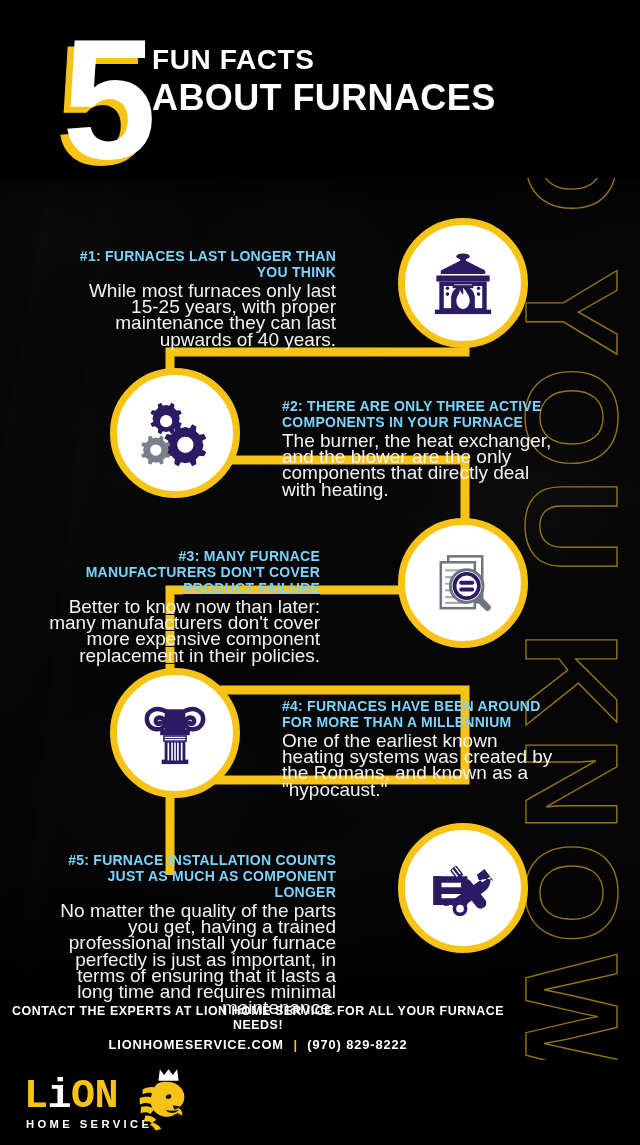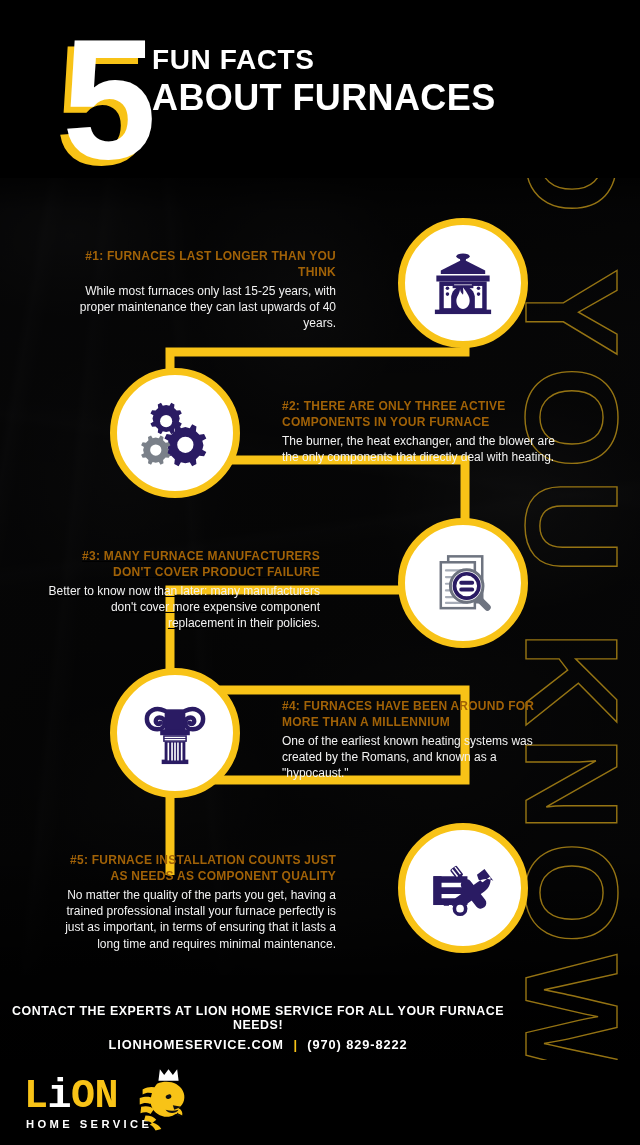--- a/index.html
+++ b/index.html
@@ -96,25 +96,25 @@
   .circle{
     position:absolute;width:130px;height:130px;border-radius:50%;
     background:#ffffff;border:7px solid #f8c317;
     box-sizing:border-box;
     display:flex;align-items:center;justify-content:center;
   }
   .circle svg{width:74px;height:74px;display:block;}
 
   .factbox{position:absolute;width:276px;}
   .fact-head{
-    color:#a16207;font-size:12px;font-weight:700;line-height:16px;
+    color:#7dd3fc;font-size:14px;font-weight:700;line-height:16px;
     letter-spacing:.25px;margin:0 0 3px 0;
   }
   .fact-body{
-    color:#f2f2f2;font-size:12px;line-height:16.2px;margin:0;
+    color:#f2f2f2;font-size:19px;line-height:16.2px;margin:0;
     font-weight:400;
   }
   .align-right{text-align:right;}
   .align-left{text-align:left;}
 
   
   .footer-cta{position:absolute;left:0;top:1004px;width:516px;text-align:center;}
   .cta-line1{
     color:#fff;font-size:12.4px;font-weight:700;letter-spacing:.55px;margin:0 0 5px 0;
   }
@@ -294,21 +294,21 @@
         <rect x="60" y="28" width="5" height="9"></rect>
         <rect x="55" y="36" width="15" height="46" rx="7"></rect>
       </g>
       <g stroke="#ffffff" stroke-width="2" transform="rotate(-38 62 56)">
         <line x1="60" y1="15" x2="60" y2="27"></line>
         <line x1="65" y1="15" x2="65" y2="27"></line>
       </g>
     </svg>
   </div>
   <div class="factbox align-right" style="left:60px;top:852px;">
-    <p class="fact-head">#5: FURNACE INSTALLATION COUNTS JUST AS NEEDS AS COMPONENT QUALITY</p>
+    <p class="fact-head">#5: FURNACE INSTALLATION COUNTS JUST AS MUCH AS COMPONENT LONGER</p>
     <p class="fact-body">No matter the quality of the parts you get, having a trained professional install your furnace perfectly is just as important, in terms of ensuring that it lasts a long time and requires minimal maintenance.</p>
   </div>
 
   <div class="footer-cta">
     <p class="cta-line1">CONTACT THE EXPERTS AT LION HOME SERVICE FOR ALL YOUR FURNACE NEEDS!</p>
     <p class="cta-line2">
       <span>LIONHOMESERVICE.COM</span>
       <span class="cta-sep">|</span>
       <span>(970) 829-8222</span>
     </p>

